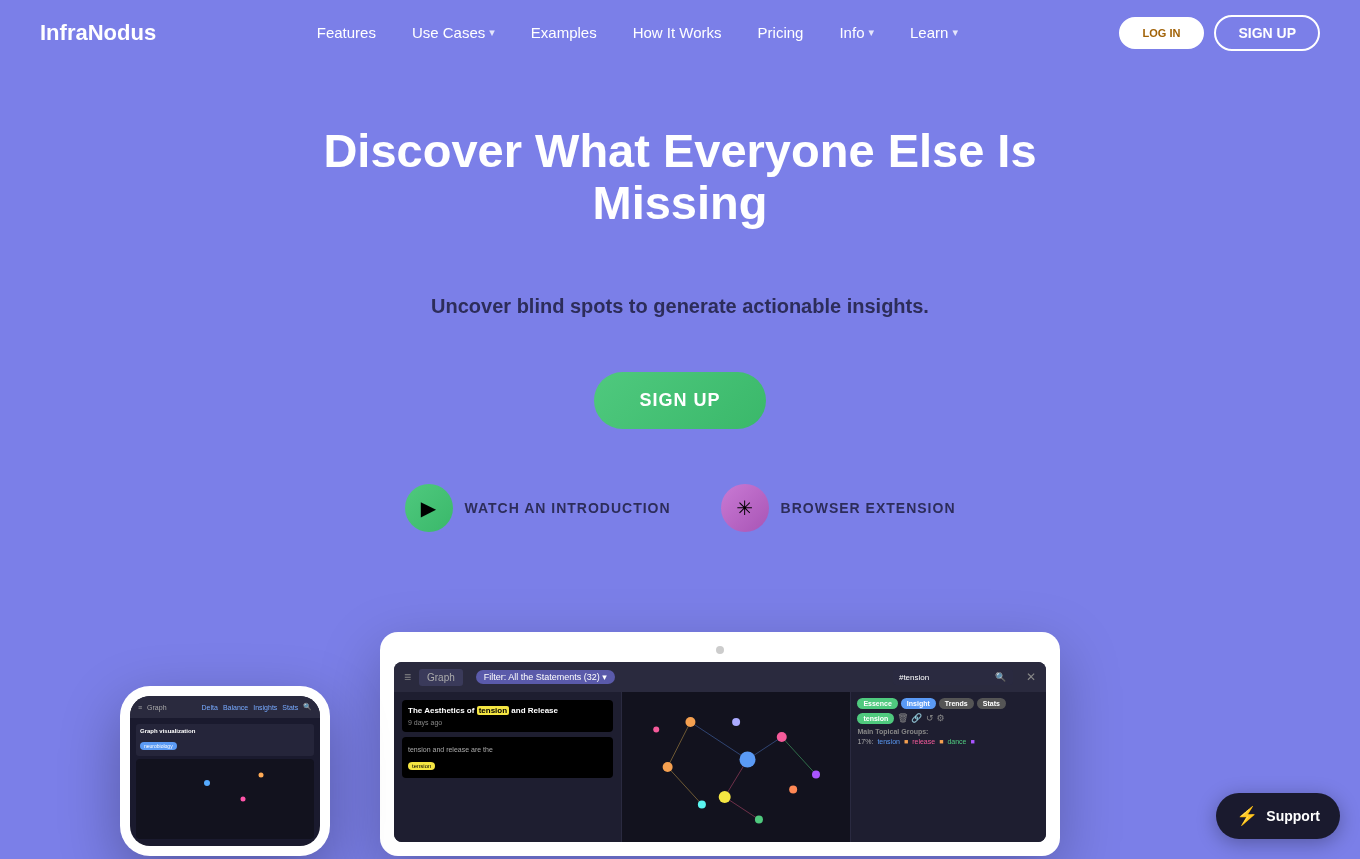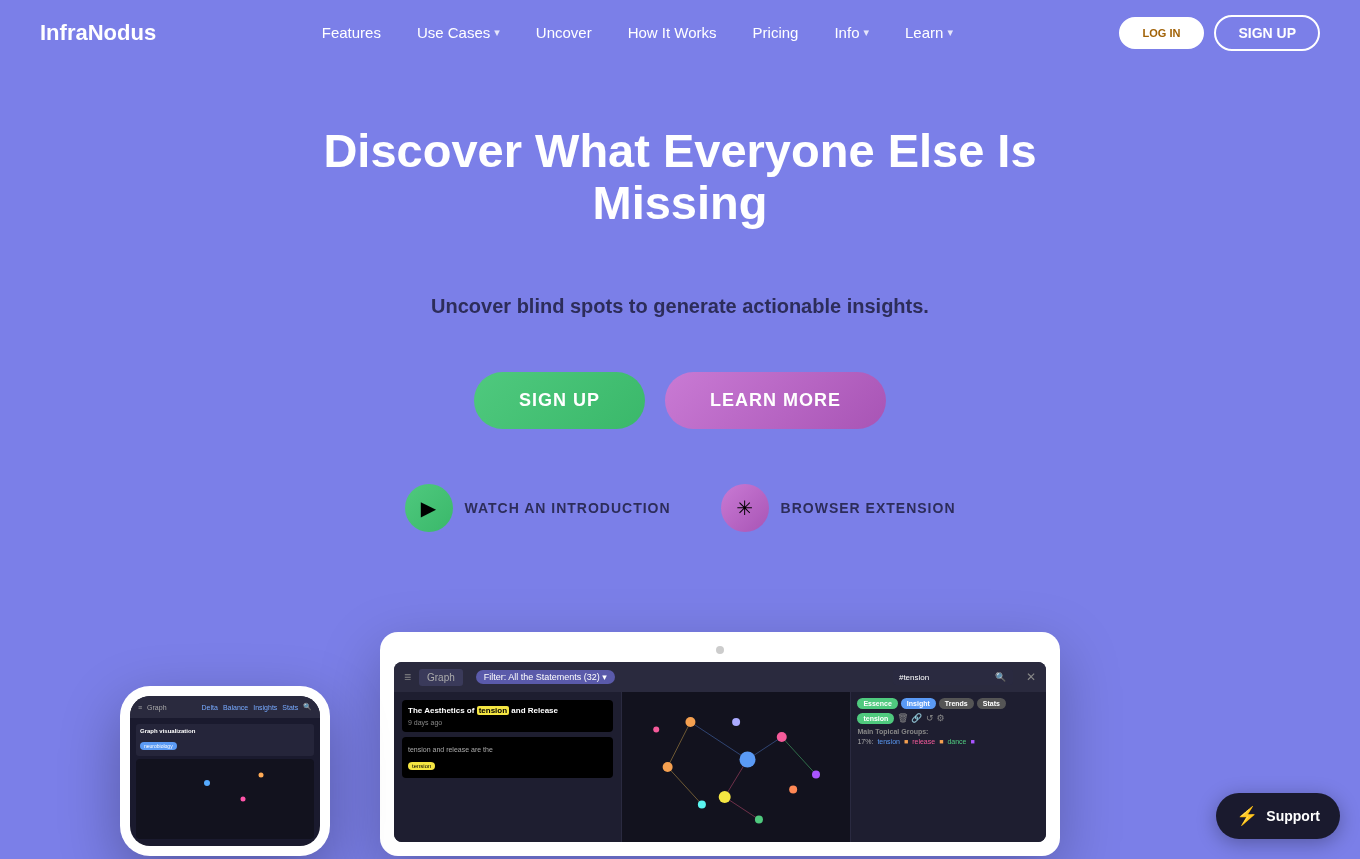--- a/index.html
+++ b/index.html
@@ -161,21 +161,21 @@
 <body>
 
 <nav>
   <a class="nav-logo">InfraNodus</a>
   <div class="nav-links">
     <a class="nav-link">Features</a>
     <a class="nav-link">
       <span>Use Cases</span>
       <span class="chevron">▾</span>
     </a>
-    <a class="nav-link">Uncover</a>
+    <a class="nav-link">Examples</a>
     <a class="nav-link">How It Works</a>
     <a class="nav-link">Pricing</a>
     <a class="nav-link">
       <span>Info</span>
       <span class="chevron">▾</span>
     </a>
     <a class="nav-link">
       <span>Learn</span>
       <span class="chevron">▾</span>
     </a>
@@ -187,21 +187,20 @@
 </nav>
 
 <section class="hero">
   <h1 class="hero-title">Discover What Everyone Else Is Missing</h1>
   <p class="hero-subtitle">
     <br>
     <span>Uncover blind spots to generate actionable insights.</span>
   </p>
   <div class="hero-buttons">
     <button class="btn-hero-signup">SIGN UP</button>
-    <button class="btn-hero-learn">LEARN MORE</button>
   </div>
   <div class="hero-secondary">
     <div class="secondary-link">
       <div class="secondary-icon icon-play">▶</div>
       <span class="secondary-text">WATCH AN INTRODUCTION</span>
     </div>
     <div class="secondary-link">
       <div class="secondary-icon icon-ext">✳</div>
       <span class="secondary-text">BROWSER EXTENSION</span>
     </div>

